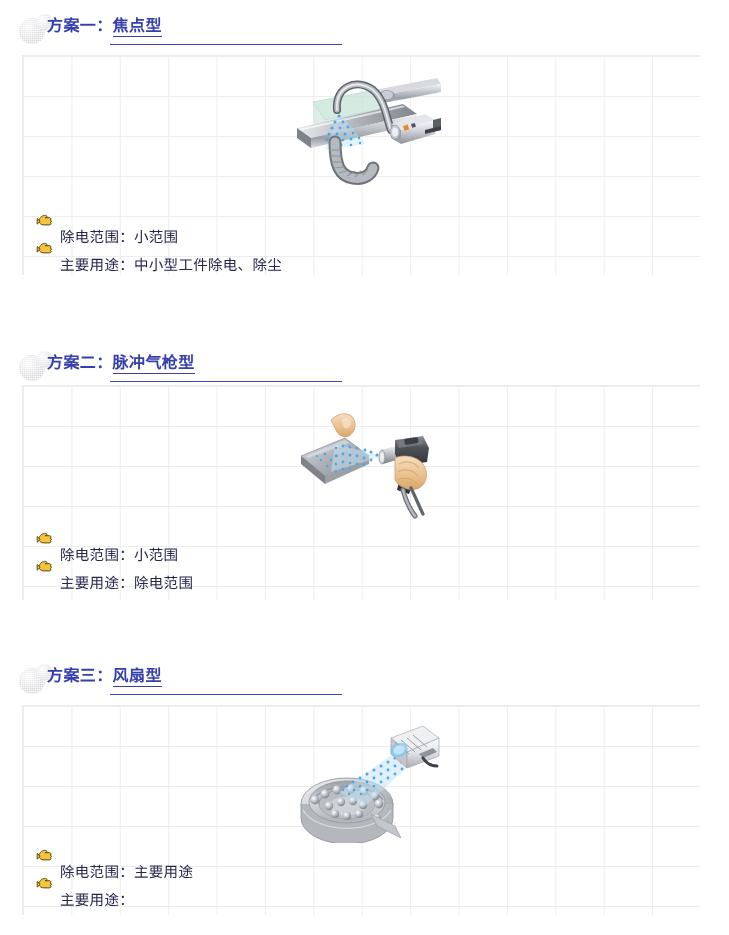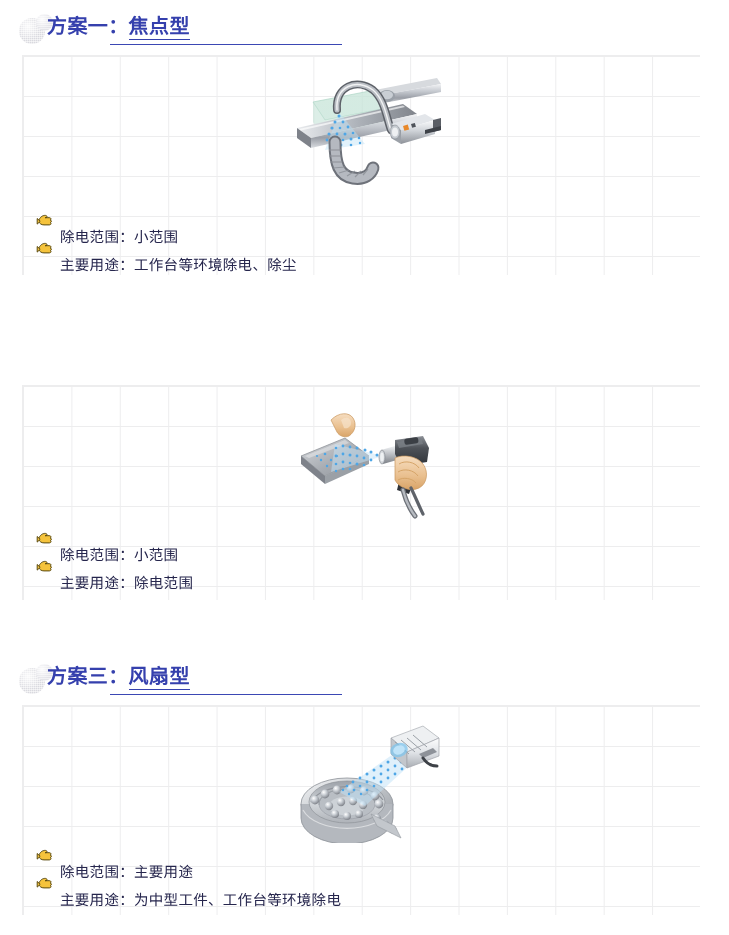--- a/index.html
+++ b/index.html
@@ -70,21 +70,21 @@
     background: #e4e4e9;
     background-image:
       radial-gradient(circle at 35% 32%, rgba(255,255,255,.9) 0%, rgba(255,255,255,0) 60%),
       repeating-linear-gradient(0deg, rgba(255,255,255,.5) 0 1px, rgba(0,0,0,0) 1px 2px);
   }
 
   .sec-title {
     position: absolute;
     left: 47px;
     top: 16px;
-    font-size: 20px;
+    font-size: 16px;
     font-weight: bold;
     color: #3540ad;
     letter-spacing: 0.4px;
     line-height: 20px;
     white-space: nowrap;
   }
   .sec-title .t-label { }
   .sec-title .t-colon { }
   .sec-title .t-name {
     border-bottom: 1.5px solid #3540ad;
@@ -296,25 +296,38 @@
           <span class="b-text">：</span>
           <span class="b-text">小范围</span>
       </div>
       <div class="b-row">
         <svg class="hand-icon" viewBox="0 0 20 16" xmlns="http://www.w3.org/2000/svg">
           <path d="M2.5,9.2 C3.6,5.4 6.4,3.2 9.4,3.4 C10.6,3.5 11.2,4.2 11.0,4.9 C10.8,5.6 9.9,5.8 9.1,5.7 L13.2,5.7 C14.4,5.7 15.0,6.3 15.0,7.0 C15.0,7.5 14.7,7.9 14.2,8.1 C15.0,8.2 15.4,8.7 15.4,9.3 C15.4,9.9 15.0,10.3 14.3,10.5 C14.8,10.7 15.0,11.1 15.0,11.6 C15.0,12.4 14.3,12.9 13.1,12.9 L8.0,12.9 C5.4,12.9 3.6,11.6 2.5,9.2 Z" fill="#f5c33c" stroke="#5a4a10" stroke-width="1" stroke-linejoin="round"></path>
           <path d="M1.2,6.5 L4.2,9.3 L1.2,12.1 Z" fill="#f5c33c" stroke="#5a4a10" stroke-width="1" stroke-linejoin="round"></path>
         </svg>
         <span class="b-text">主要用途</span>
           <span class="b-text">：</span>
-          <span class="b-text">工作台等环境除电、除尘</span>
-      </div>
-    </div>
-  </div>
-
+          <span class="b-text">中小型工件除电、除尘</span>
+      </div>
+    </div>
+  </div>
+
+  <div class="section section-2">
+
+    <div class="sec-header">
+      <div class="bullet-circles">
+        <div class="circ-big"></div>
+        <div class="circ-small"></div>
+      </div>
+      <div class="sec-title">
+        <span class="t-label">方案二</span><span class="t-colon">：</span><span class="t-name">脉冲气枪型</span>
+      </div>
+      <div class="sec-rule"></div>
+    </div>
+  </div>
 
   <div class="grid-panel panel-2">
     <div class="illus">
       <svg width="150" height="125" viewBox="0 0 150 125" xmlns="http://www.w3.org/2000/svg">
         <defs>
           <linearGradient id="plateG" x1="0" y1="0" x2="1" y2="1">
             <stop offset="0%" stop-color="#d7dade"></stop>
             <stop offset="55%" stop-color="#a9adb3"></stop>
             <stop offset="100%" stop-color="#8e9298"></stop>
           </linearGradient>
@@ -569,17 +582,16 @@
         <span class="b-text">：</span>
         <span class="b-text">主要用途</span>
     </div>
     <div class="b-row">
       <svg class="hand-icon" viewBox="0 0 20 16" xmlns="http://www.w3.org/2000/svg">
         <path d="M2.5,9.2 C3.6,5.4 6.4,3.2 9.4,3.4 C10.6,3.5 11.2,4.2 11.0,4.9 C10.8,5.6 9.9,5.8 9.1,5.7 L13.2,5.7 C14.4,5.7 15.0,6.3 15.0,7.0 C15.0,7.5 14.7,7.9 14.2,8.1 C15.0,8.2 15.4,8.7 15.4,9.3 C15.4,9.9 15.0,10.3 14.3,10.5 C14.8,10.7 15.0,11.1 15.0,11.6 C15.0,12.4 14.3,12.9 13.1,12.9 L8.0,12.9 C5.4,12.9 3.6,11.6 2.5,9.2 Z" fill="#f5c33c" stroke="#5a4a10" stroke-width="1" stroke-linejoin="round"></path>
         <path d="M1.2,6.5 L4.2,9.3 L1.2,12.1 Z" fill="#f5c33c" stroke="#5a4a10" stroke-width="1" stroke-linejoin="round"></path>
       </svg>
       <span class="b-text">主要用途</span>
         <span class="b-text">：</span>
-        <span class="b-text">为中型工件、工作台等环境除电</span>
     </div>
   </div>
 
 </div>
 
 </body></html>

